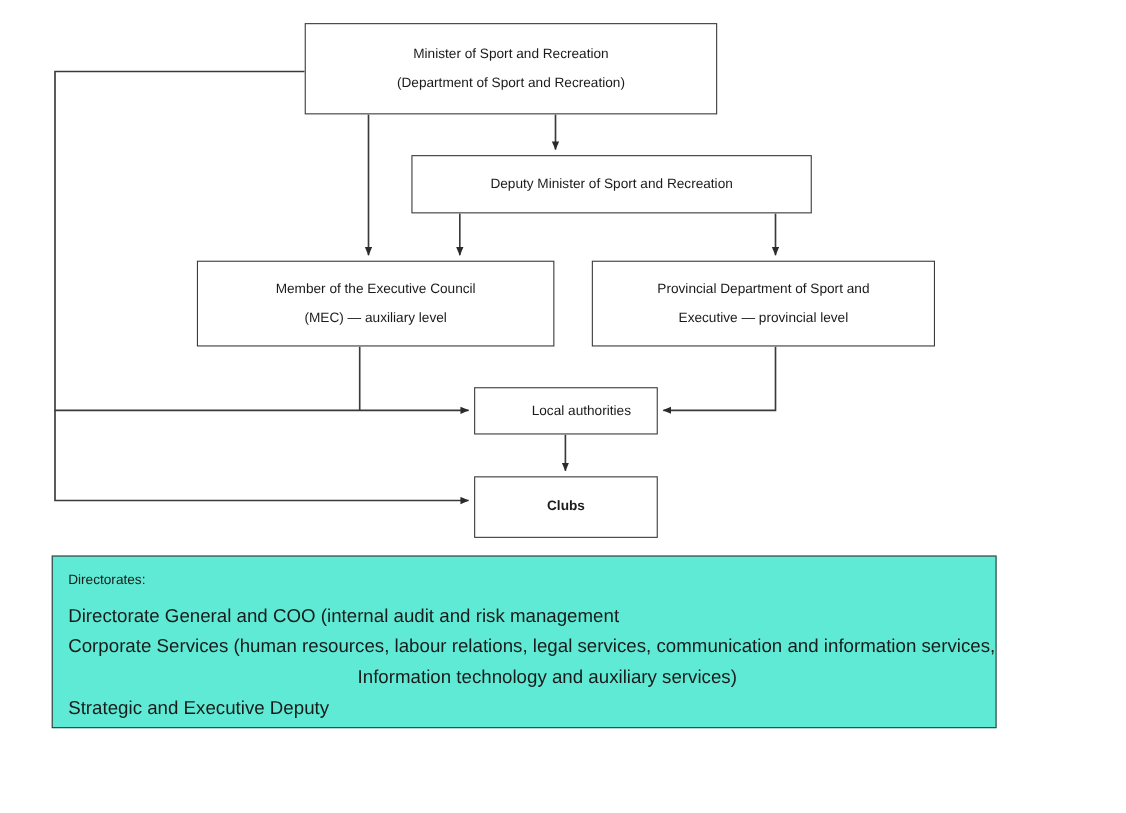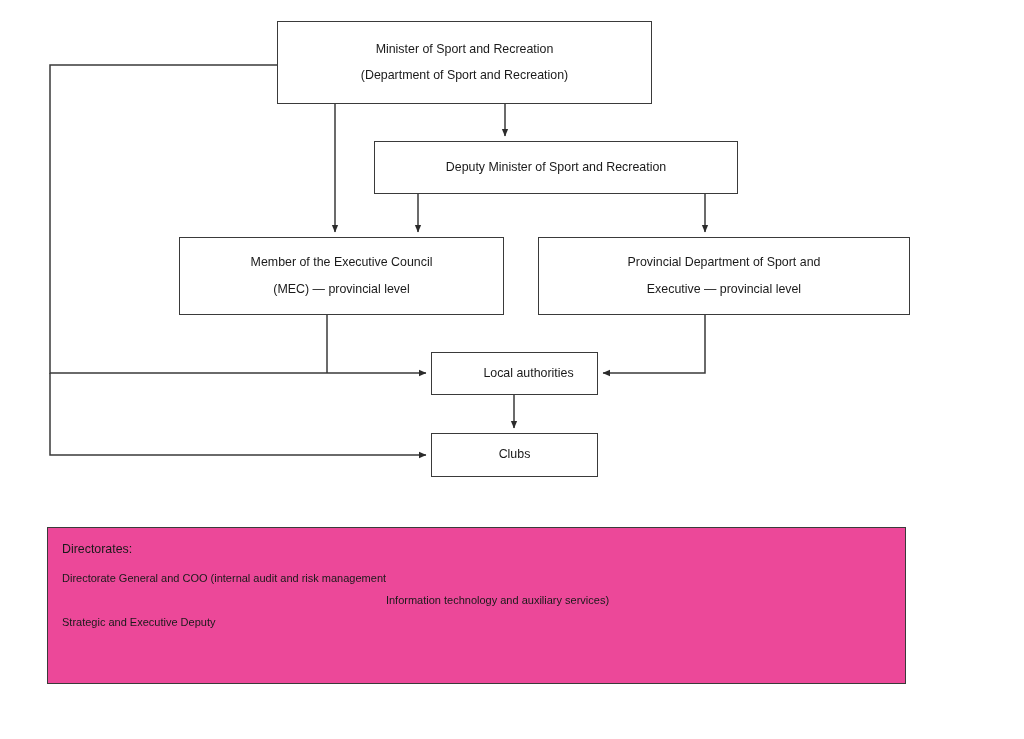--- a/index.html
+++ b/index.html
@@ -47,44 +47,43 @@
     white-space: nowrap;
   }
   .node .line + .line {
     margin-top: 13px;
   }
 
   
   #node-minister       { left: 277px; top: 21px;  width: 375px; height: 83px; }
   #node-deputy         { left: 374px; top: 141px; width: 364px; height: 53px; }
   #node-mec            { left: 167px; top: 237px; width: 325px; height: 78px; margin-left: 12px; }
-  #node-provincial     { left: 538px; top: 237px; width: 372px; height: 78px; justify-content: center; }
+  #node-provincial     { left: 538px; top: 237px; width: 312px; height: 78px; justify-content: center; }
   #node-local          { left: 431px; top: 352px; width: 167px; height: 43px; padding-left: 28px; }
-  #node-clubs          { left: 431px; top: 433px; width: 167px; height: 44px; }
+  #node-clubs          { left: 431px; top: 433px; width: 167px; height: 56px; font-weight: bold; }
 
   
   #legend {
     position: absolute;
     left: 47px;
     top: 505px;
     width: 859px;
     height: 157px;
     box-sizing: border-box;
     border: 1.6px solid #3a3a3a;
-    background: #ec4899;
+    background: #5eead4;
     padding: 14px 0 0 14px;
     z-index: 2;
-    margin-top: 22px;
   }
   #legend .legend-title {
     font-size: 12.4px;
     margin-bottom: 17px;
   }
   #legend .legend-line {
-    font-size: 11px;
+    font-size: 17px;
     line-height: 1.0;
     margin-bottom: 11px;
     white-space: nowrap;
   }
   #legend .legend-line.indent {
     padding-left: 28px;
     text-align: center;
   }
 </style>
 </head>
@@ -124,38 +123,39 @@
     <span class="line">Minister of Sport and Recreation</span>
     <span class="line">(Department of Sport and Recreation)</span>
   </div>
 
   <div class="node" id="node-deputy">
     <span class="line">Deputy Minister of Sport and Recreation</span>
   </div>
 
   <div class="node" id="node-mec">
     <span class="line">Member of the Executive Council</span>
-    <span class="line">(MEC) — provincial level</span>
+    <span class="line">(MEC) — auxiliary level</span>
   </div>
 
   <div class="node" id="node-provincial">
     <span class="line">Provincial Department of Sport and</span>
     <span class="line">Executive — provincial level</span>
   </div>
 
   <div class="node" id="node-local">
     <span class="line">Local authorities</span>
   </div>
 
   <div class="node" id="node-clubs">
     <span class="line">Clubs</span>
   </div>
 
   <div id="legend">
     <div class="legend-title">Directorates:</div>
     <div id="legend-items">
         <div class="legend-line">Directorate General and COO (internal audit and risk management</div>
+        <div class="legend-line">Corporate Services (human resources, labour relations, legal services, communication and information services,</div>
         <div class="legend-line indent">Information technology and auxiliary services)</div>
         <div class="legend-line">Strategic and Executive Deputy</div>
       </div>
   </div>
 
 </div>
 
 </body></html>

